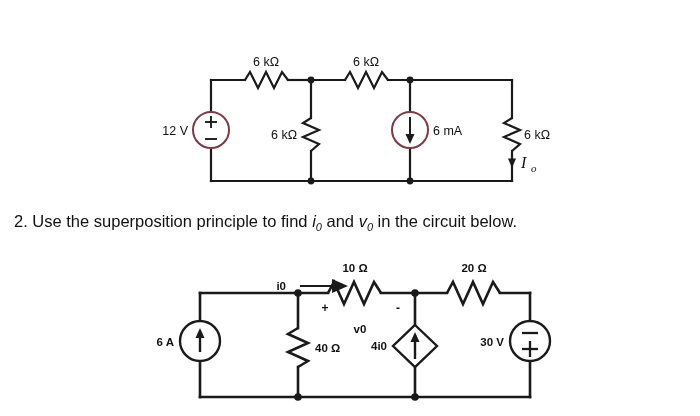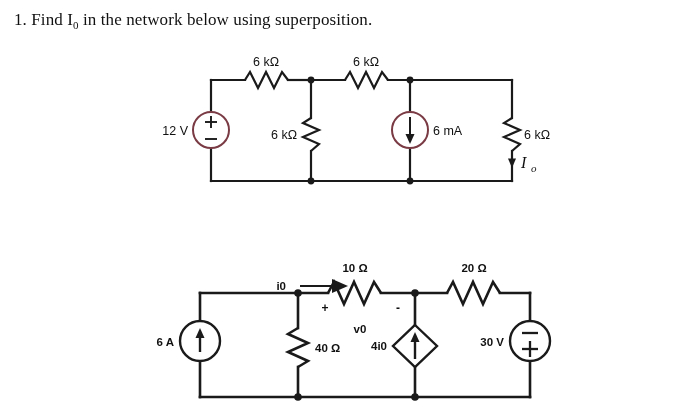--- a/index.html
+++ b/index.html
@@ -68,26 +68,20 @@
     font-family: "Liberation Serif", serif;
     font-style: italic;
     fill: #111111;
   }
 </style>
 </head>
 <body>
 
 <div class="page">
 
-  <div class="q-text" id="q1-text">
-    <span>1.</span>
-    <span>Find</span>
-    <span>I</span><span class="sub">0</span>
-    <span>in the network below using superposition.</span>
-  </div>
 
   <svg id="circuit1" class="circuit" width="560" height="150" viewBox="0 0 560 150">
 
     <g stroke="#1a1a1a" stroke-width="2.2" fill="none" stroke-linecap="square">
 
       <line x1="211" y1="30" x2="245" y2="30"></line>
       <line x1="288" y1="30" x2="311" y2="30"></line>
 
       <line x1="311" y1="30" x2="345" y2="30"></line>
       <line x1="388" y1="30" x2="512" y2="30"></line>
@@ -142,20 +136,28 @@
     </g>
     <text class="lbl-serif-ital" x="521" y="118" font-size="16">I</text>
     <text class="lbl-serif-ital" x="531" y="122" font-size="11">o</text>
 
     <circle cx="311" cy="30" r="3.4" fill="#1a1a1a"></circle>
     <circle cx="410" cy="30" r="3.4" fill="#1a1a1a"></circle>
     <circle cx="311" cy="131" r="3.4" fill="#1a1a1a"></circle>
     <circle cx="410" cy="131" r="3.4" fill="#1a1a1a"></circle>
   </svg>
 
+  <div class="q-text" id="q2-text">
+    <span>2.</span>
+    <span>Use the superposition principle to find</span>
+    <span class="ital">i</span><span class="sub">0</span>
+    <span>and</span>
+    <span class="ital">v</span><span class="sub">0</span>
+    <span>in the circuit below.</span>
+  </div>
 
   <svg id="circuit2" class="circuit" width="580" height="166" viewBox="0 0 580 166">
 
     <g stroke="#1a1a1a" stroke-width="2.6" fill="none" stroke-linecap="square">
 
       <line x1="200" y1="43" x2="298" y2="43"></line>
       <line x1="298" y1="43" x2="328" y2="43"></line>
 
       <line x1="381" y1="43" x2="415" y2="43"></line>
 

